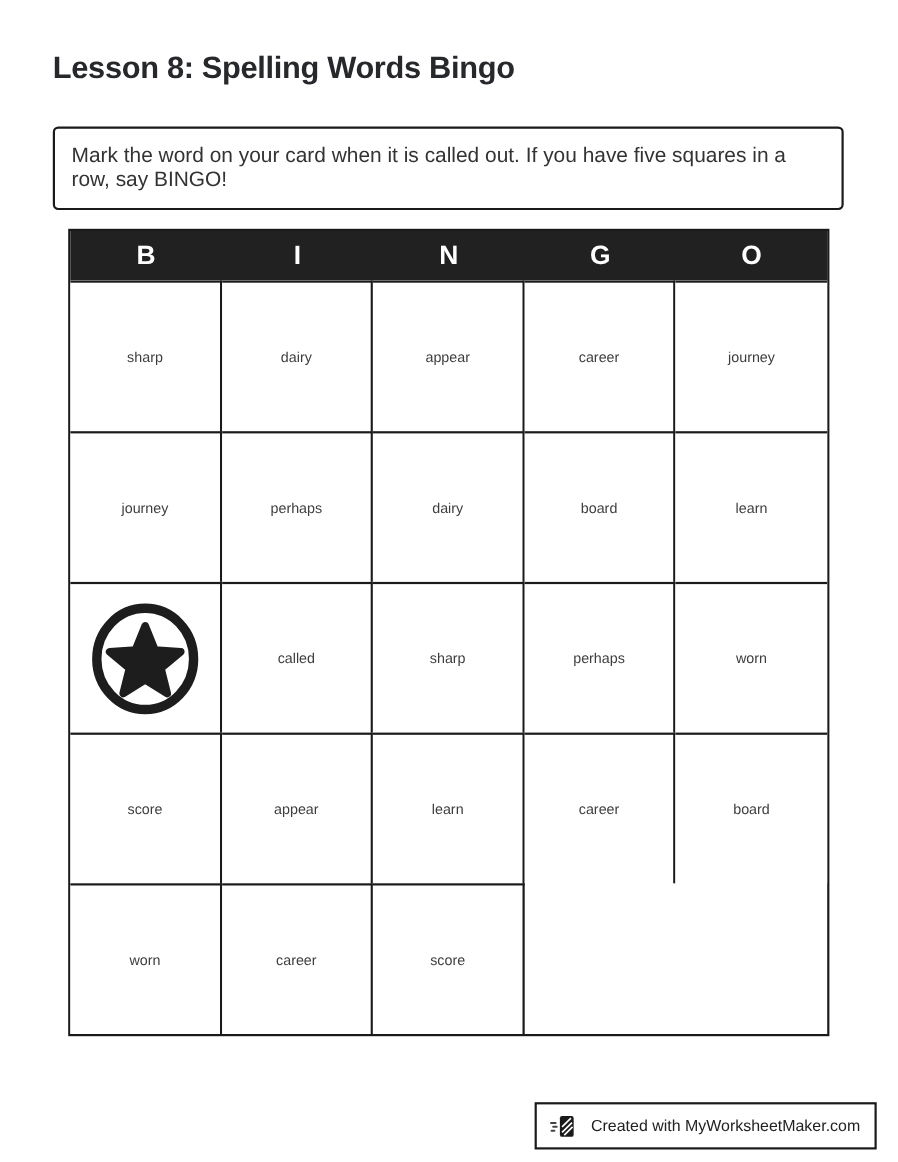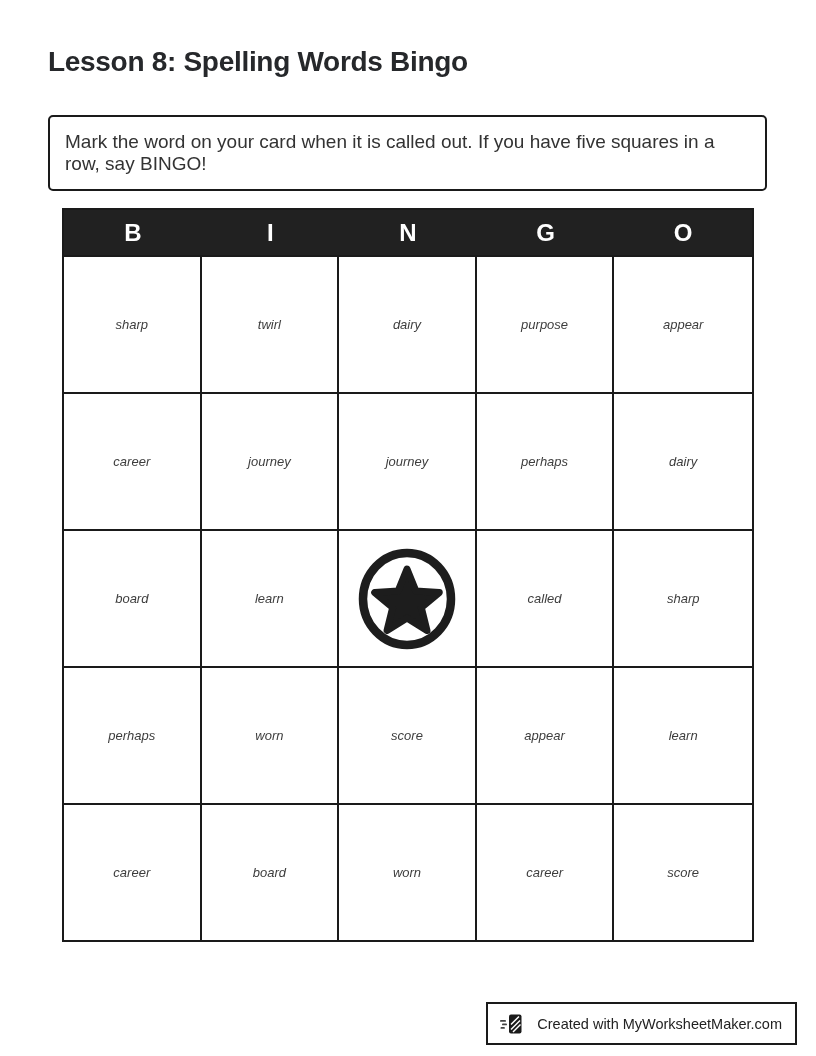--- a/index.html
+++ b/index.html
@@ -58,21 +58,20 @@
   .bingo-cell {
     height: 135px;
     border-right: 2px solid #1a1a1a;
     border-top: 2px solid #1a1a1a;
     display: flex;
     align-items: center;
     justify-content: center;
     font-size: 13px;
     color: #3d3d3d;
     background: #ffffff;
-    font-style: italic;
   }
   .bingo-cell:nth-child(5n) { border-right: none; }
 
   .credit-badge {
     position: absolute;
     right: 19px;
     bottom: 11px;
     height: 39px;
     border: 2px solid #1a1a1a;
     background: #ffffff;
@@ -97,23 +96,21 @@
   <div class="bingo">
     <div class="bingo-header">
         <div class="bingo-header-cell">B</div>
         <div class="bingo-header-cell">I</div>
         <div class="bingo-header-cell">N</div>
         <div class="bingo-header-cell">G</div>
         <div class="bingo-header-cell">O</div>
       </div>
     <div class="bingo-body">
         <div class="bingo-cell">sharp</div>
-        <div class="bingo-cell">twirl</div>
         <div class="bingo-cell">dairy</div>
-        <div class="bingo-cell">purpose</div>
         <div class="bingo-cell">appear</div>
         <div class="bingo-cell">career</div>
         <div class="bingo-cell">journey</div>
         <div class="bingo-cell">journey</div>
         <div class="bingo-cell">perhaps</div>
         <div class="bingo-cell">dairy</div>
         <div class="bingo-cell">board</div>
         <div class="bingo-cell">learn</div>
         <div class="bingo-cell">
           <svg width="100" height="102" viewBox="0 0 100 102">

